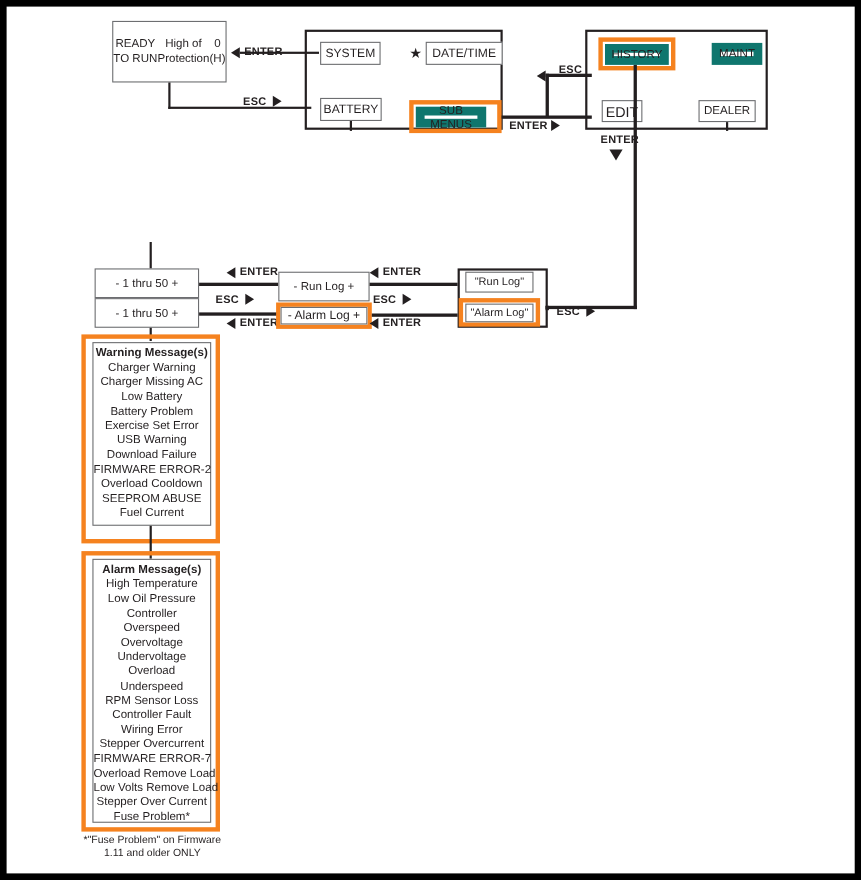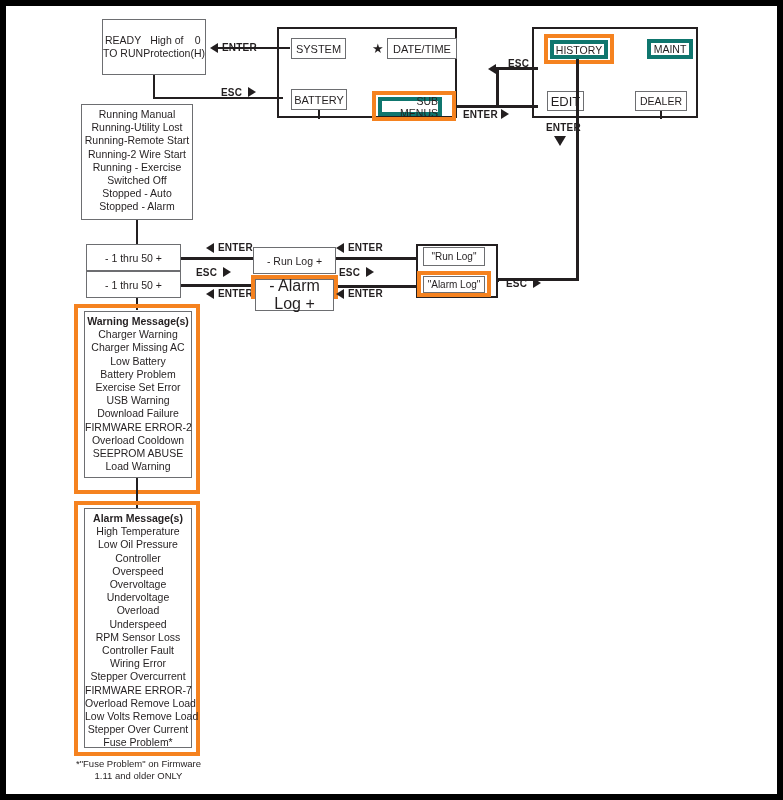--- a/index.html
+++ b/index.html
@@ -26,21 +26,21 @@
     background:#fff;
     border:1px solid #58595b;
     color:#231f20;
     display:flex;
     flex-direction:row;
     align-items:center;
     justify-content:center;
     text-align:center;
   }
   .box.thin{border:1px solid #6d6e71;}
-  .box.thick{border:4px solid #0f766e;text-align:right;}
+  .box.thick{border:8px solid #0f766e;}
   .box.outer{border:2px solid #231f20;background:transparent;}
   .ln{position:absolute;background:#231f20;}
 
   .hl{                       
     position:absolute;
     box-sizing:border-box;
     border:4px solid #F5821F;
     background:transparent;
   }
 
@@ -162,30 +162,20 @@
     </div>
     <div class="ln" style="left:654px;top:105px;width:2px;height:8px;"></div>
 
     <div class="ln" style="left:570px;top:53px;width:3px;height:222px;"></div>
     <div class="navlbl" style="left:540px;top:116px;">ENTER</div>
     <div class="tri tri-down" style="left:548px;top:130px;"></div>
 
     <div class="ln" style="left:490px;top:272px;width:83px;height:3px;"></div>
     <div class="ln" style="left:490px;top:272px;width:3px;height:4px;"></div>
 
-    <div class="stack" style="left:75px;top:98px;width:112px;height:116px;">
-      <div>Running Manual</div>
-      <div>Running-Utility Lost</div>
-      <div>Running-Remote Start</div>
-      <div>Running-2 Wire Start</div>
-      <div>Running - Exercise</div>
-      <div>Switched Off</div>
-      <div>Stopped - Auto</div>
-      <div>Stopped - Alarm</div>
-    </div>
 
     <div class="ln" style="left:130px;top:214px;width:2px;height:25px;"></div>
 
     <div class="box thin" style="left:80px;top:238px;width:95px;height:27px;font-size:10.5px;">
       <span>-  1 thru 50  +</span>
     </div>
     <div class="box thin" style="left:80px;top:265px;width:95px;height:27px;font-size:10.5px;">
       <span>-  1 thru 50  +</span>
     </div>
 
@@ -199,21 +189,21 @@
     <div class="tri tri-right" style="left:217px;top:261px;"></div>
 
     <div class="ln" style="left:175px;top:278px;width:72px;height:3px;"></div>
     <div class="tri tri-left" style="left:200px;top:283px;"></div>
     <div class="navlbl" style="left:212px;top:282px;">ENTER</div>
 
     <div class="box thin" style="left:247px;top:241px;width:83px;height:27px;font-size:10.5px;">
       <span>-  Run Log  +</span>
     </div>
     <div class="hl" style="left:245px;top:269px;width:87px;height:24px;"></div>
-    <div class="box thin" style="left:249px;top:273px;width:79px;height:32px;font-size:16px;">
+    <div class="box thin" style="left:249px;top:273px;width:79px;height:16px;font-size:11px;">
       <span>-  Alarm Log  +</span>
     </div>
 
     <div class="ln" style="left:330px;top:251px;width:80px;height:3px;"></div>
     <div class="tri tri-left" style="left:330px;top:237px;"></div>
     <div class="navlbl" style="left:342px;top:236px;">ENTER</div>
 
     <div class="navlbl" style="left:333px;top:261px;">ESC</div>
     <div class="tri tri-right" style="left:360px;top:261px;"></div>
 
@@ -239,21 +229,21 @@
       <div>Charger Warning</div>
       <div>Charger Missing AC</div>
       <div>Low Battery</div>
       <div>Battery Problem</div>
       <div>Exercise Set Error</div>
       <div>USB Warning</div>
       <div>Download Failure</div>
       <div>FIRMWARE ERROR-2</div>
       <div>Overload Cooldown</div>
       <div>SEEPROM ABUSE</div>
-      <div>Load Warning</div>
+      <div>Fuel Current</div>
     </div>
 
     <div class="ln" style="left:130px;top:472px;width:2px;height:30px;"></div>
 
     <div class="hl" style="left:68px;top:495px;width:126px;height:255px;"></div>
     <div class="stack" style="left:78px;top:502px;width:108px;height:240px;">
       <div class="hdr">Alarm Message(s)</div>
       <div>High Temperature</div>
       <div>Low Oil Pressure</div>
       <div>Controller</div>

